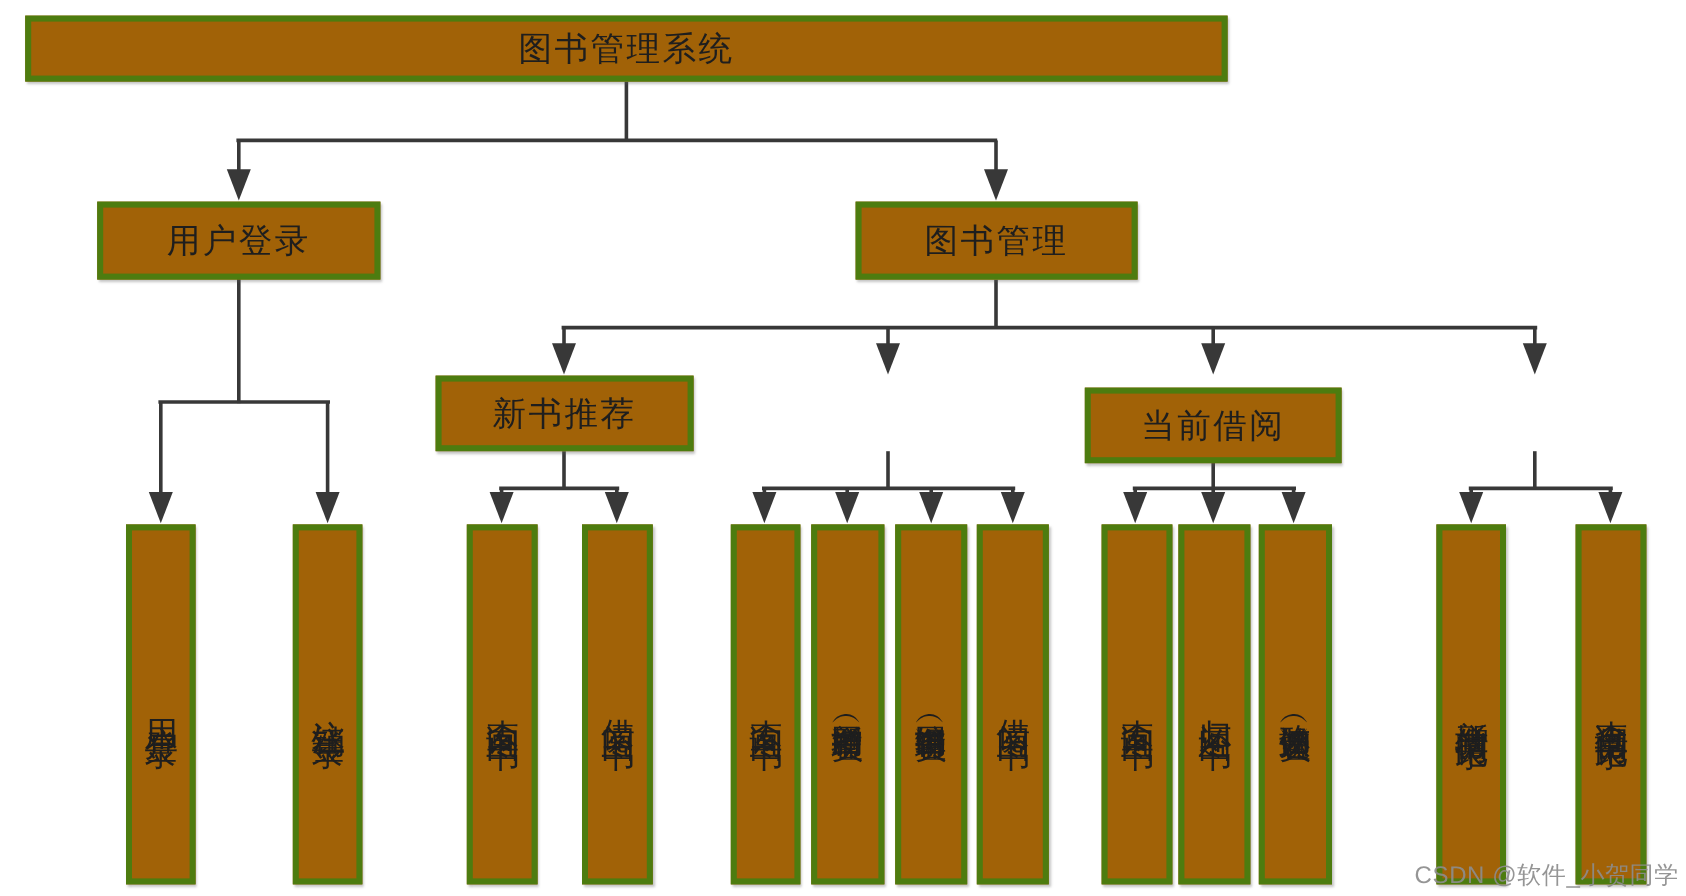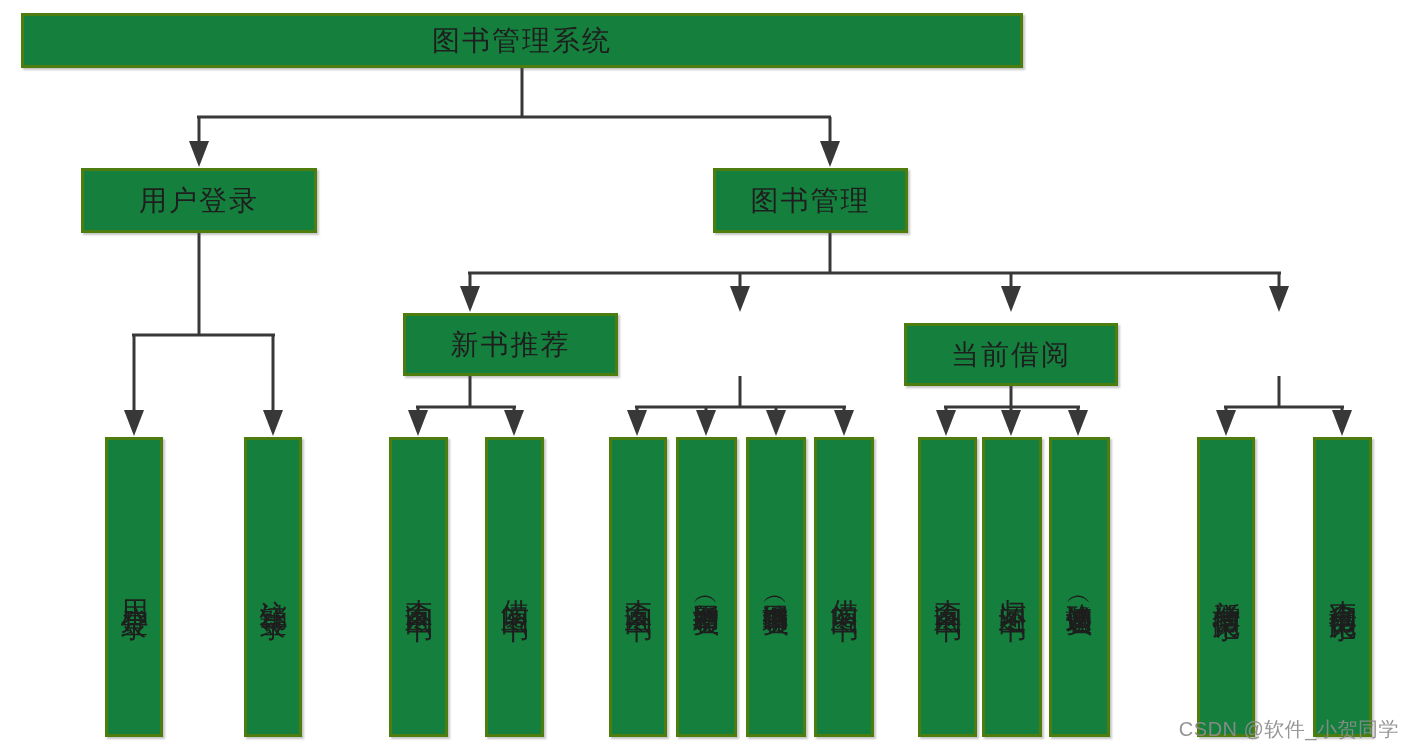--- a/index.html
+++ b/index.html
@@ -2,22 +2,22 @@
 <html><head>
 <meta charset="utf-8">
 <style>
   html,body{margin:0;padding:0;background:#ffffff;}
   .stage{
     position:relative;width:1405px;height:747px;background:#ffffff;
     font-family:"Liberation Sans",sans-serif;color:#1e1e1e;overflow:hidden;
   }
   svg.connectors{position:absolute;left:0;top:0;z-index:0;}
   .node{
-    position:absolute;box-sizing:border-box;background:#15803d;
-    border:3px solid #4d7c0f;z-index:1;
+    position:absolute;box-sizing:border-box;background:#a16207;
+    border:5px solid #4d7c0f;z-index:1;
     display:flex;align-items:center;justify-content:center;
     box-shadow:1.5px 2px 2px rgba(90,90,90,.35);
   }
   .h-node span{
     font-size:28px;letter-spacing:2px;white-space:nowrap;
   }
   .leaf span{
     writing-mode:vertical-rl;text-orientation:mixed;
     font-size:28px;letter-spacing:5px;line-height:1;white-space:nowrap;
   }
@@ -88,25 +88,25 @@
       <polygon points="1332,410 1352,410 1342,436" fill="#383838"></polygon>
     </svg>
 
   <div class="node h-node" style="left:21px;top:13px;width:1002px;height:55px;">
     <span>图书管理系统</span>
   </div>
 
   <div class="node h-node" style="left:81px;top:168px;width:236px;height:65px;">
     <span>用户登录</span>
   </div>
-  <div class="node h-node" style="left:713px;top:168px;width:195px;height:65px;justify-content:center;">
+  <div class="node h-node" style="left:713px;top:168px;width:235px;height:65px;justify-content:center;">
     <span>图书管理</span>
   </div>
 
-  <div class="node h-node" style="left:363px;top:313px;width:215px;height:63px;margin-left:40px;">
+  <div class="node h-node" style="left:363px;top:313px;width:215px;height:63px;">
     <span>新书推荐</span>
   </div>
   <div class="node h-node" style="left:904px;top:313px;width:214px;height:63px;margin-top:10px;">
     <span>当前借阅</span>
   </div>
 
   <div class="node leaf" style="left:105px;top:437px;width:58px;height:300px;">
     <span>用户登录</span>
   </div>
   <div class="node leaf" style="left:244px;top:437px;width:58px;height:300px;">

